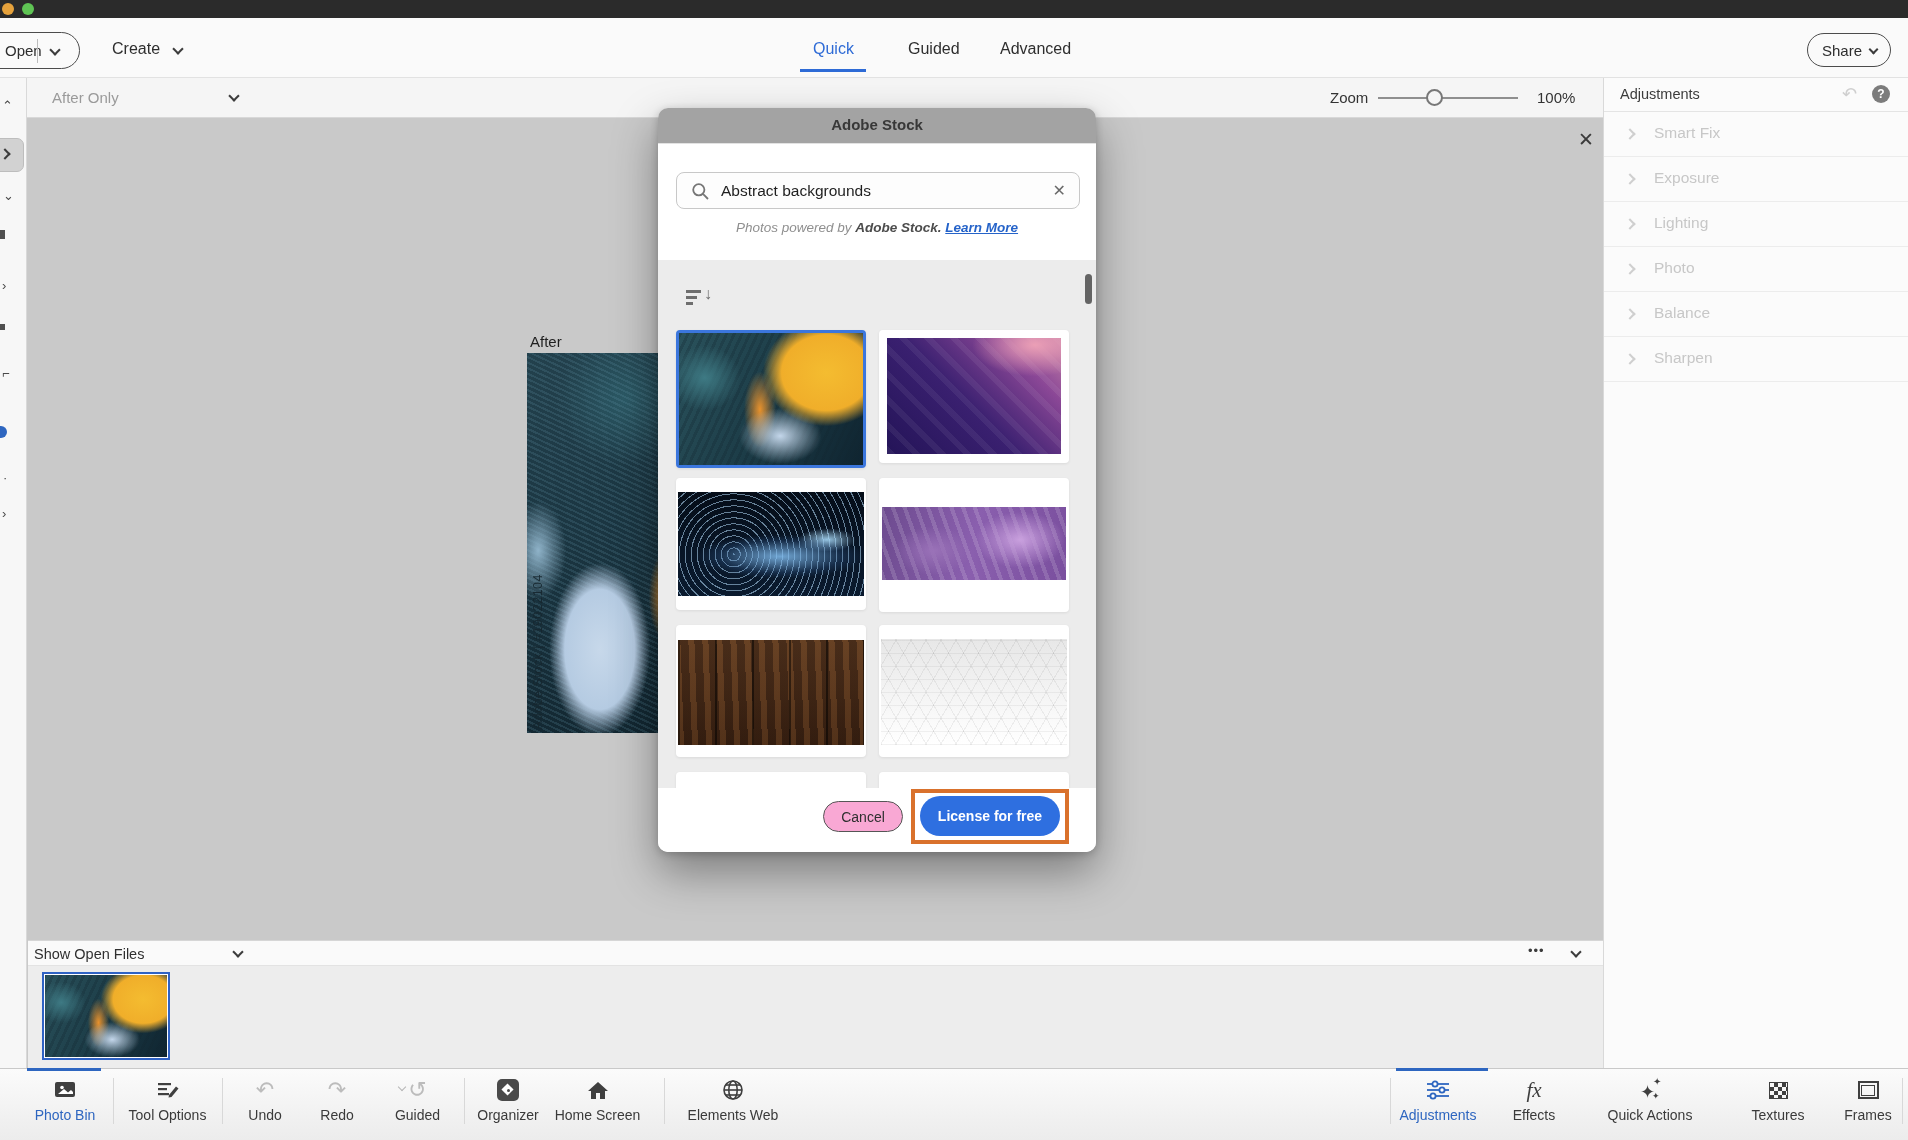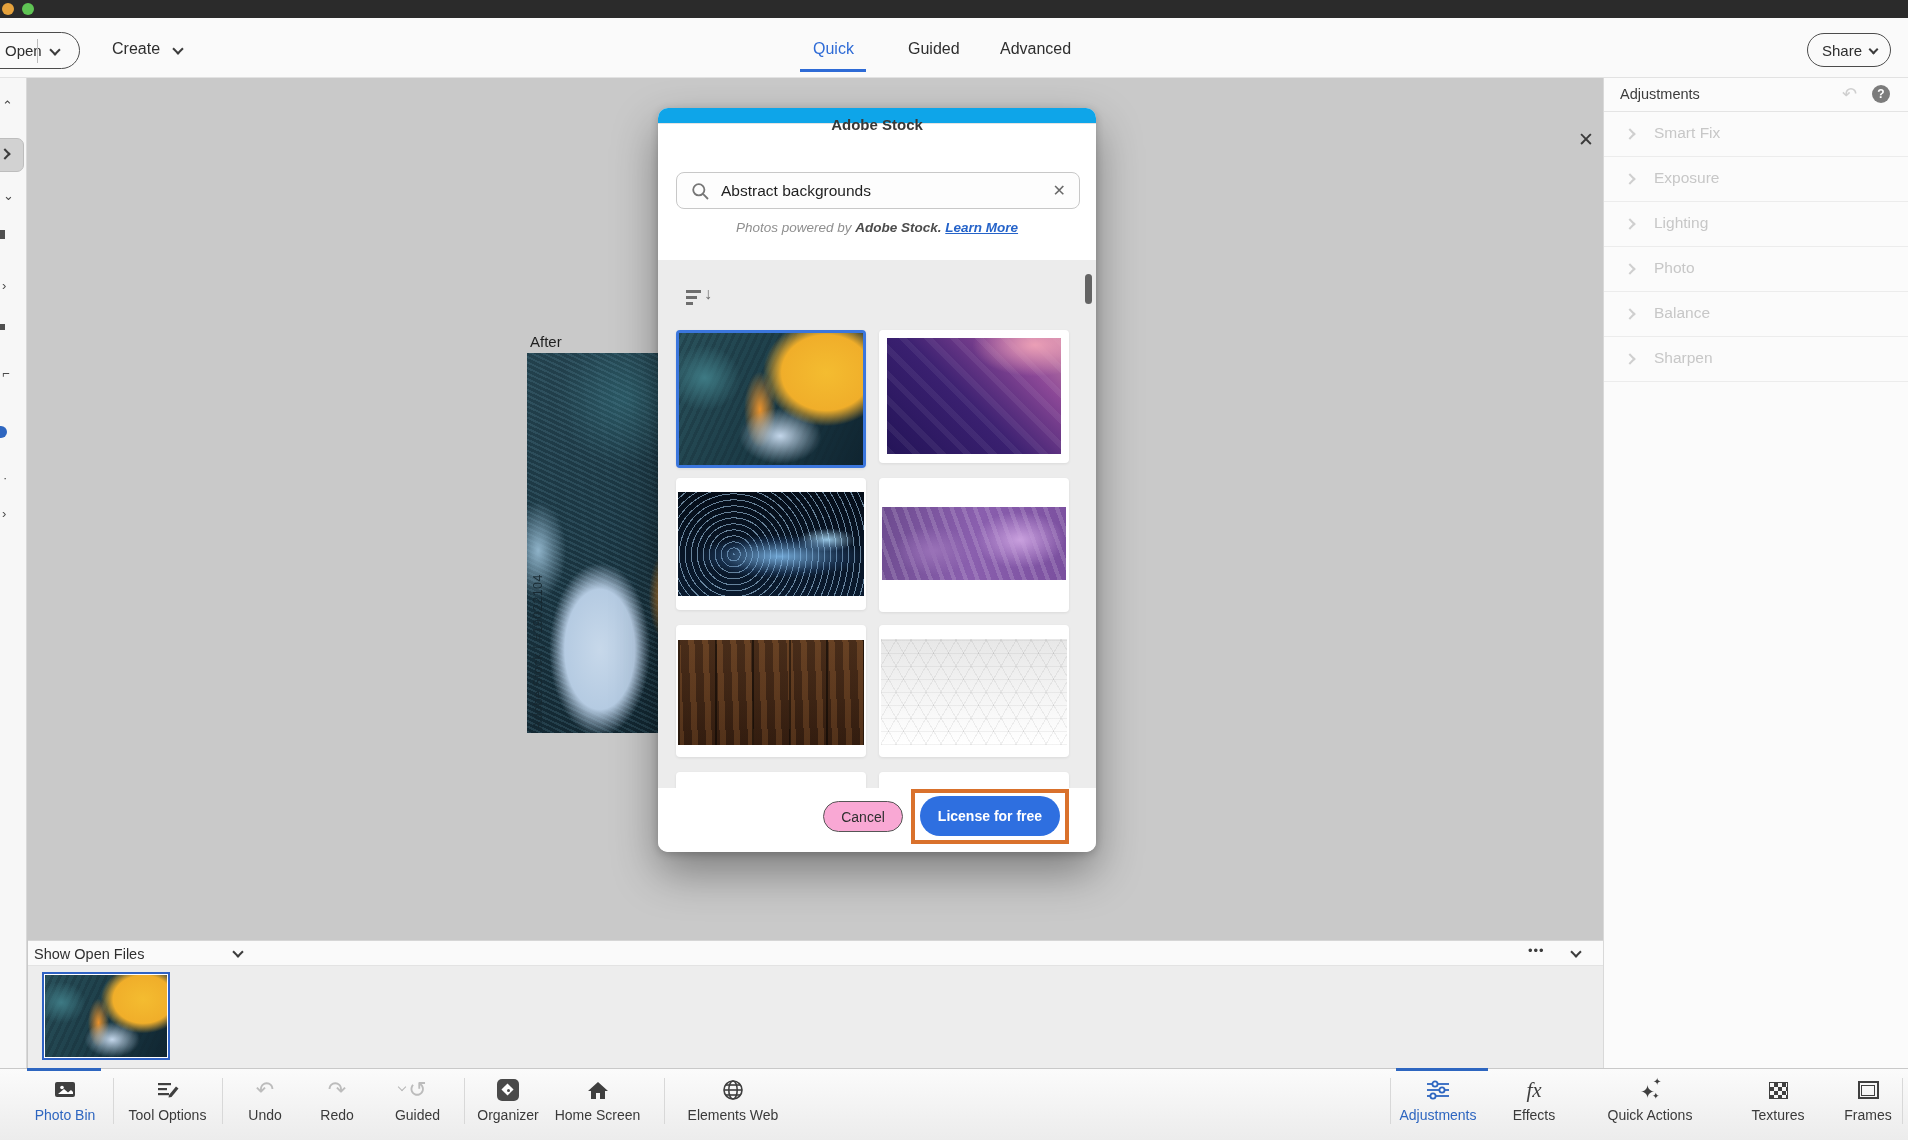--- a/index.html
+++ b/index.html
@@ -113,21 +113,21 @@
   .frame-ic { position:relative; width:21px; height:18px; border:2.5px solid #3f3f3f; }
   .frame-ic::after { content:""; position:absolute; left:1.5px; top:1.5px; right:1.5px; bottom:1.5px; border:1.5px solid #3f3f3f; }
   .organizer-ic { position:relative; width:22px; height:22px; background:#4a4a4a; border-radius:5px; }
   .organizer-ic::after { content:""; position:absolute; left:5px; top:5px; width:11px; height:11px; background:#fff; transform:rotate(45deg) scale(.78); }
   .organizer-ic::before { content:""; position:absolute; left:9.5px; top:9.5px; width:3px; height:3px; background:#4a4a4a; border-radius:50%; z-index:1; transform:translateZ(0); }
   .rotate-wrap { position:relative; }
   .rotate-chev { position:absolute; left:24px; top:9px; width:6px; height:6px; border-right:1.8px solid #b5b5b5; border-bottom:1.8px solid #b5b5b5; transform:rotate(45deg); }
 
   
   .dialog { position:absolute; left:658px; top:108px; width:438px; height:744px; background:#fff; border-radius:10px; box-shadow:0 20px 45px rgba(0,0,0,0.38), 0 2px 8px rgba(0,0,0,0.2); z-index:20; }
-  .dlg-header { position:absolute; left:0; top:0; width:100%; height:16px; background:#0ea5e9; border-bottom:1px solid #e2e2e2; border-radius:10px 10px 0 0; }
+  .dlg-header { position:absolute; left:0; top:0; width:100%; height:36px; background:#a3a3a3; border-bottom:1px solid #e2e2e2; border-radius:10px 10px 0 0; }
   .dlg-title { width:100%; text-align:center; font-size:15px; font-weight:bold; color:#383838; margin-top:8px; }
   .search-box { position:absolute; left:18px; top:64px; width:404px; height:37px; border:1px solid #c8c8c8; border-radius:8px; background:#fdfdfd; }
   .search-input { position:absolute; left:44px; top:0; width:320px; height:35px; border:none; outline:none; background:transparent; font-size:15.5px; color:#1f1f1f; font-family:"Liberation Sans","DejaVu Sans",sans-serif; }
   .search-ic { position:absolute; left:14px; top:9px; }
   .search-clear { position:absolute; right:13px; top:8px; font-size:16px; color:#6a6a6a; }
   .dlg-caption { position:absolute; left:0; top:112px; width:100%; text-align:center; font-size:13.5px; font-style:italic; color:#8f8f8f; }
   .dlg-caption b { color:#4c4c4c; }
   .dlg-caption a { color:#2563c9; font-weight:bold; text-decoration:underline;text-align:right; }
   .results { position:absolute; left:0; top:152px; width:100%; height:528px; background:#ececec; overflow:hidden; }
   .sort-ic { position:absolute; left:28px; top:28px; width:30px; height:22px; }
@@ -210,20 +210,28 @@
     <span class="tool-frag" style="left:3px; top:110px;">⌄</span>
     <span class="frag-sq" style="top:152px;"></span>
     <span class="tool-frag" style="left:2px; top:200px;">›</span>
     <span class="frag-sq" style="top:246px; height:6px;"></span>
     <span class="tool-frag" style="left:2px; top:288px;">⌐</span>
     <span class="frag-dot-blue"></span>
     <span class="tool-frag" style="left:3px; top:392px;">·</span>
     <span class="tool-frag" style="left:2px; top:428px;">›</span>
   </div>
 
+  <div class="options-bar">
+    <span class="view-mode">After Only</span>
+    <span class="chev view-mode-chev"></span>
+    <span class="zoom-label">Zoom</span>
+    <span class="zoom-track"></span>
+    <span class="zoom-knob"></span>
+    <span class="zoom-value">100%</span>
+  </div>
 
   <div class="canvas">
     <span class="canvas-close">✕</span>
     <div class="after-label">After</div>
     <div class="after-image">
       <span class="watermark">Adobe Stock | #19022104</span>
     </div>
   </div>
 
   <div class="right-panel">

